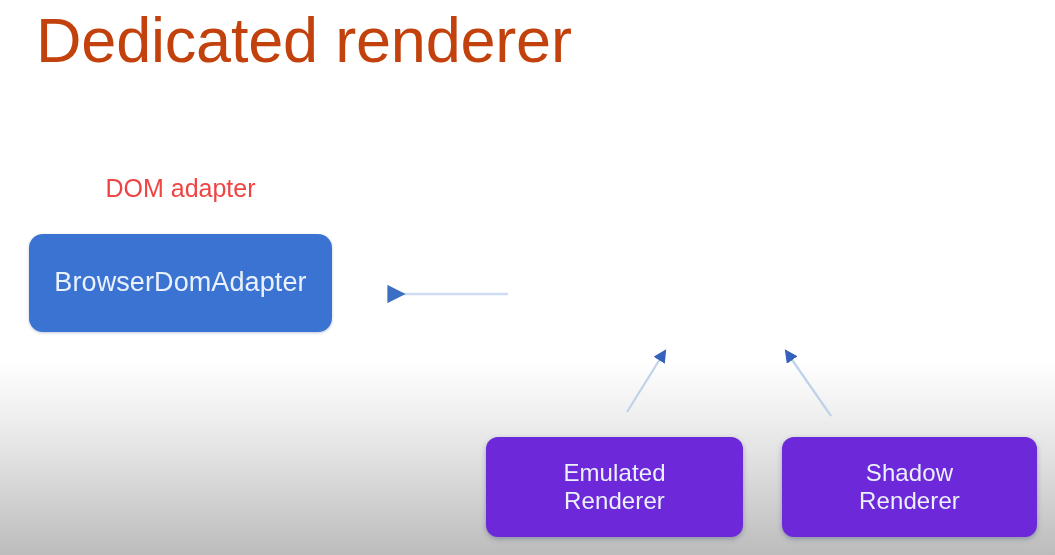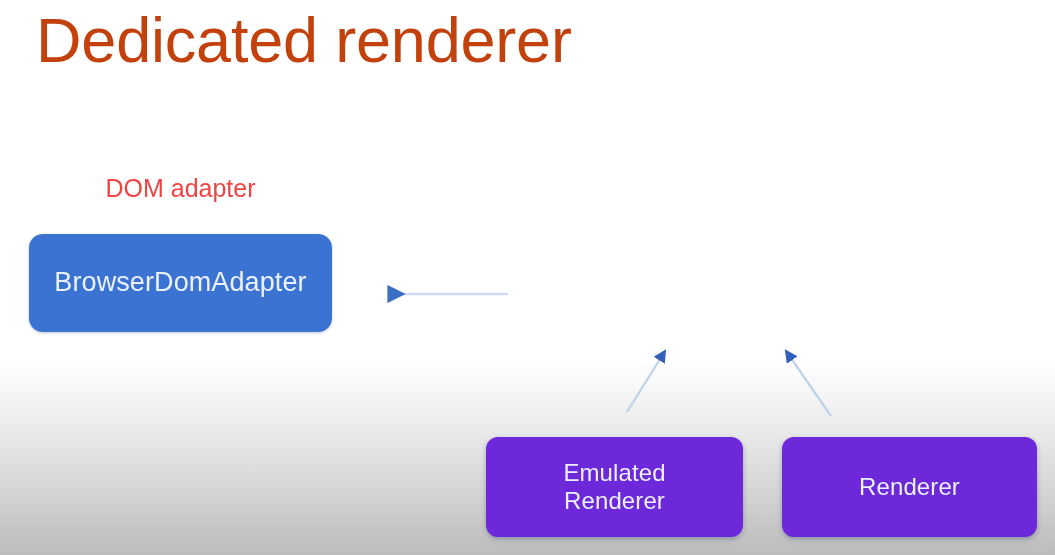--- a/index.html
+++ b/index.html
@@ -167,17 +167,18 @@
 
   <div class="node-box node-secondary" id="node-emulated-renderer">
     <div>
       <span class="node-line">Emulated</span>
       <span class="node-line">Renderer</span>
     </div>
   </div>
 
   <div class="node-box node-secondary" id="node-shadow-renderer">
     <div>
+      <span class="node-line">Shadow</span>
       <span class="node-line">Renderer</span>
     </div>
   </div>
 
 </div>
 
 </body></html>

